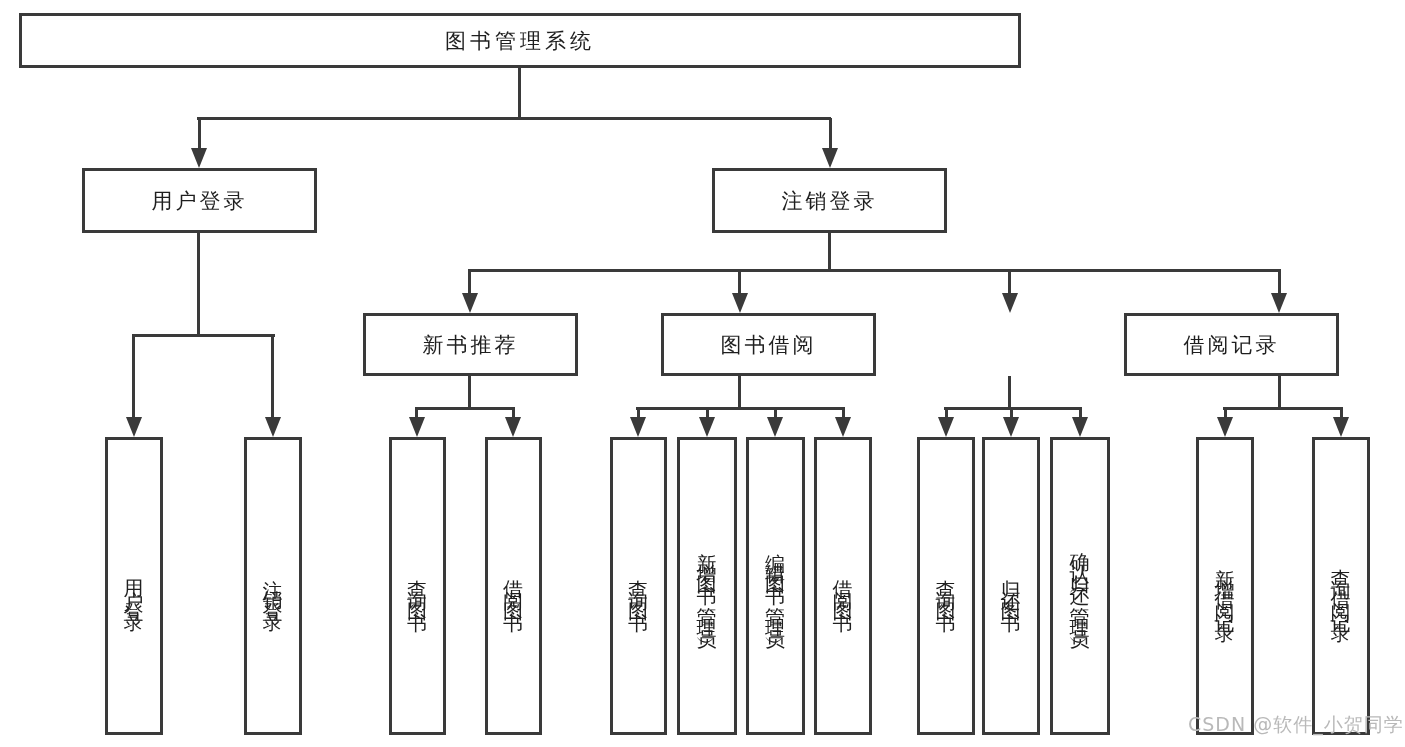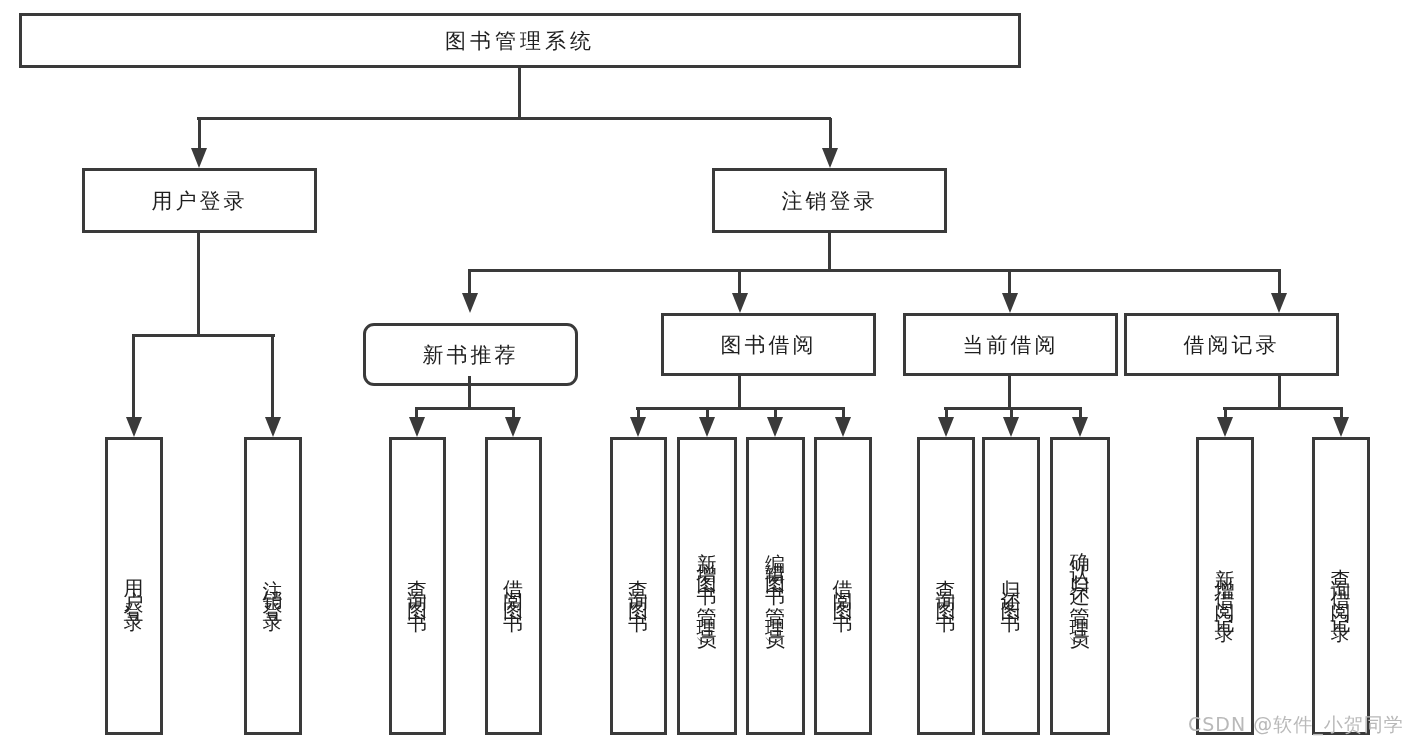--- a/index.html
+++ b/index.html
@@ -72,28 +72,25 @@
   <div class="hl" style="left:468px;top:269px;width:813px;"></div>
   <div class="vl" style="left:468px;top:270px;height:27px;"></div>
   <div class="ar" style="left:462px;top:293px;"></div>
   <div class="vl" style="left:738px;top:270px;height:27px;"></div>
   <div class="ar" style="left:732px;top:293px;"></div>
   <div class="vl" style="left:1008px;top:270px;height:27px;"></div>
   <div class="ar" style="left:1002px;top:293px;"></div>
   <div class="vl" style="left:1278px;top:270px;height:27px;"></div>
   <div class="ar" style="left:1271px;top:293px;"></div>
 
-  <div class="box hbox" style="left:363px;top:323px;width:215px;height:63px;border-radius:11px;">
+  <div class="box hbox" style="left:363px;top:313px;width:215px;height:63px;">
     <span class="lbl">新书推荐</span>
   </div>
   <div class="box hbox" style="left:633px;top:313px;width:215px;height:63px;margin-left:28px;">
     <span class="lbl">图书借阅</span>
-  </div>
-  <div class="box hbox" style="left:903px;top:313px;width:215px;height:63px;">
-    <span class="lbl">当前借阅</span>
   </div>
   <div class="box hbox" style="left:1124px;top:313px;width:215px;height:63px;">
     <span class="lbl">借阅记录</span>
   </div>
 
   <div class="vl" style="left:468px;top:376px;height:34px;"></div>
   <div class="hl" style="left:415px;top:407px;width:100px;"></div>
   <div class="vl" style="left:415px;top:408px;height:13px;"></div>
   <div class="ar" style="left:409px;top:417px;"></div>
   <div class="vl" style="left:512px;top:408px;height:13px;"></div>

